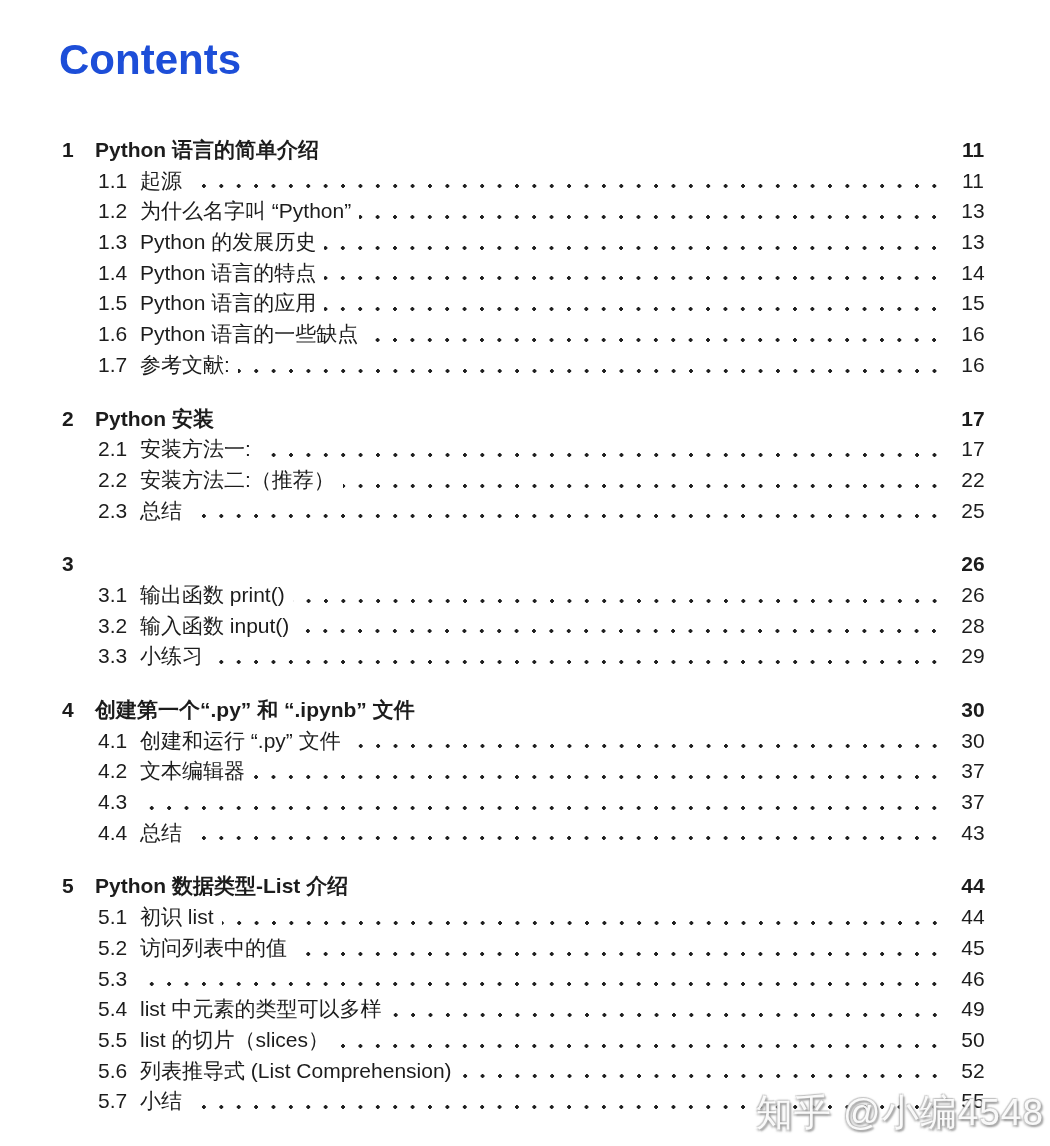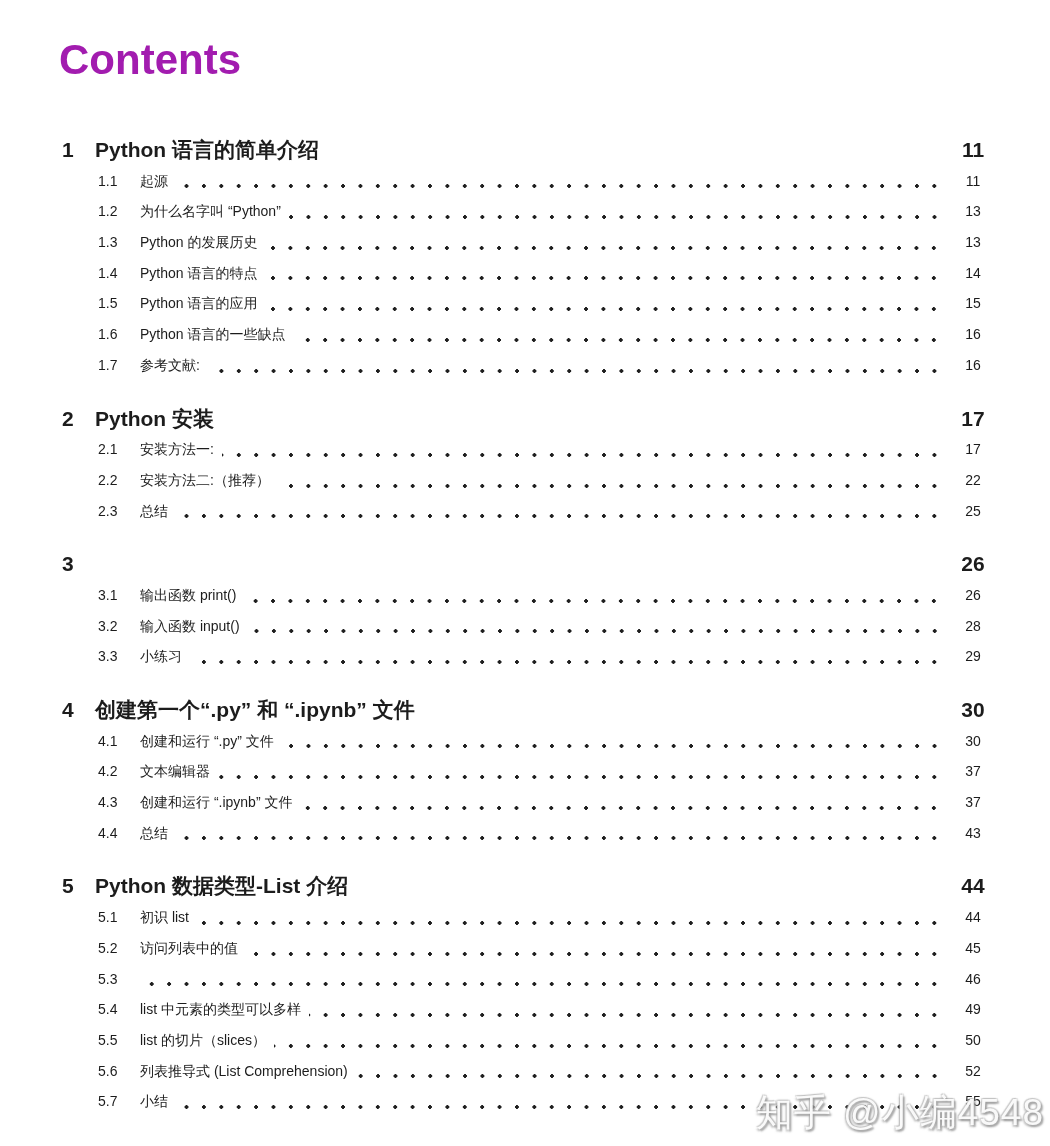--- a/index.html
+++ b/index.html
@@ -31,21 +31,21 @@
     width: 929px; 
   }
   .section + .section {
     margin-top: 23px;
   }
   .row {
     display: flex;
     align-items: baseline;
     height: 30.7px;
     line-height: 30.7px;
-    font-size: 14px;
+    font-size: 21px;
     white-space: nowrap;
   }
   .head-row {
     font-weight: 700;
     font-size: 21px;
   }
   .head-row .num {
     width: 33px;
     flex: 0 0 33px;
   }
@@ -92,21 +92,21 @@
       -1px -1px 1px rgba(175, 175, 175, 0.6),
       1px -1px 1px rgba(185, 185, 185, 0.5),
       -1px 2px 2px rgba(165, 165, 165, 0.6);
     z-index: 5;
     pointer-events: none;
   }
 </style>
 </head>
 <body>
 
-<h1 class="doc-title" style="color: #a21caf;">Contents</h1>
+<h1 class="doc-title" style="color: #1d4ed8;">Contents</h1>
 
 <main class="toc">
     <section class="section">
       <div class="row head-row">
         <span class="num">1</span>
         <span class="entry-title">Python 语言的简单介绍</span>
         <span class="leader"></span>
         <span class="page">11</span>
       </div>
       <div class="row sub-row">
@@ -217,21 +217,20 @@
         <span class="page">30</span>
       </div>
       <div class="row sub-row">
         <span class="num">4.2</span>
         <span class="entry-title">文本编辑器</span>
         <span class="leader dotted"></span>
         <span class="page">37</span>
       </div>
       <div class="row sub-row">
         <span class="num">4.3</span>
-        <span class="entry-title">创建和运行 “.ipynb” 文件</span>
         <span class="leader dotted"></span>
         <span class="page">37</span>
       </div>
       <div class="row sub-row">
         <span class="num">4.4</span>
         <span class="entry-title">总结</span>
         <span class="leader dotted"></span>
         <span class="page">43</span>
       </div>
     </section>

